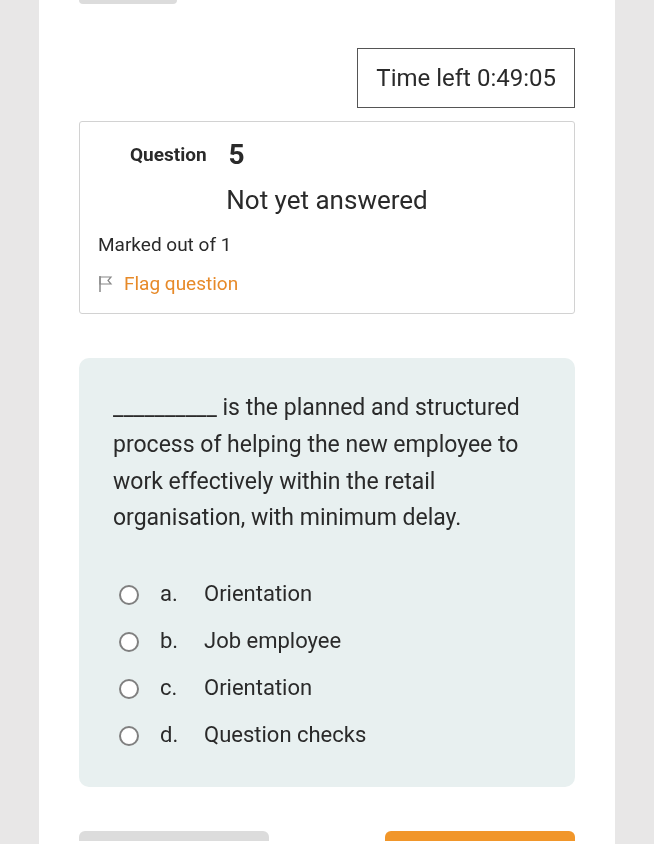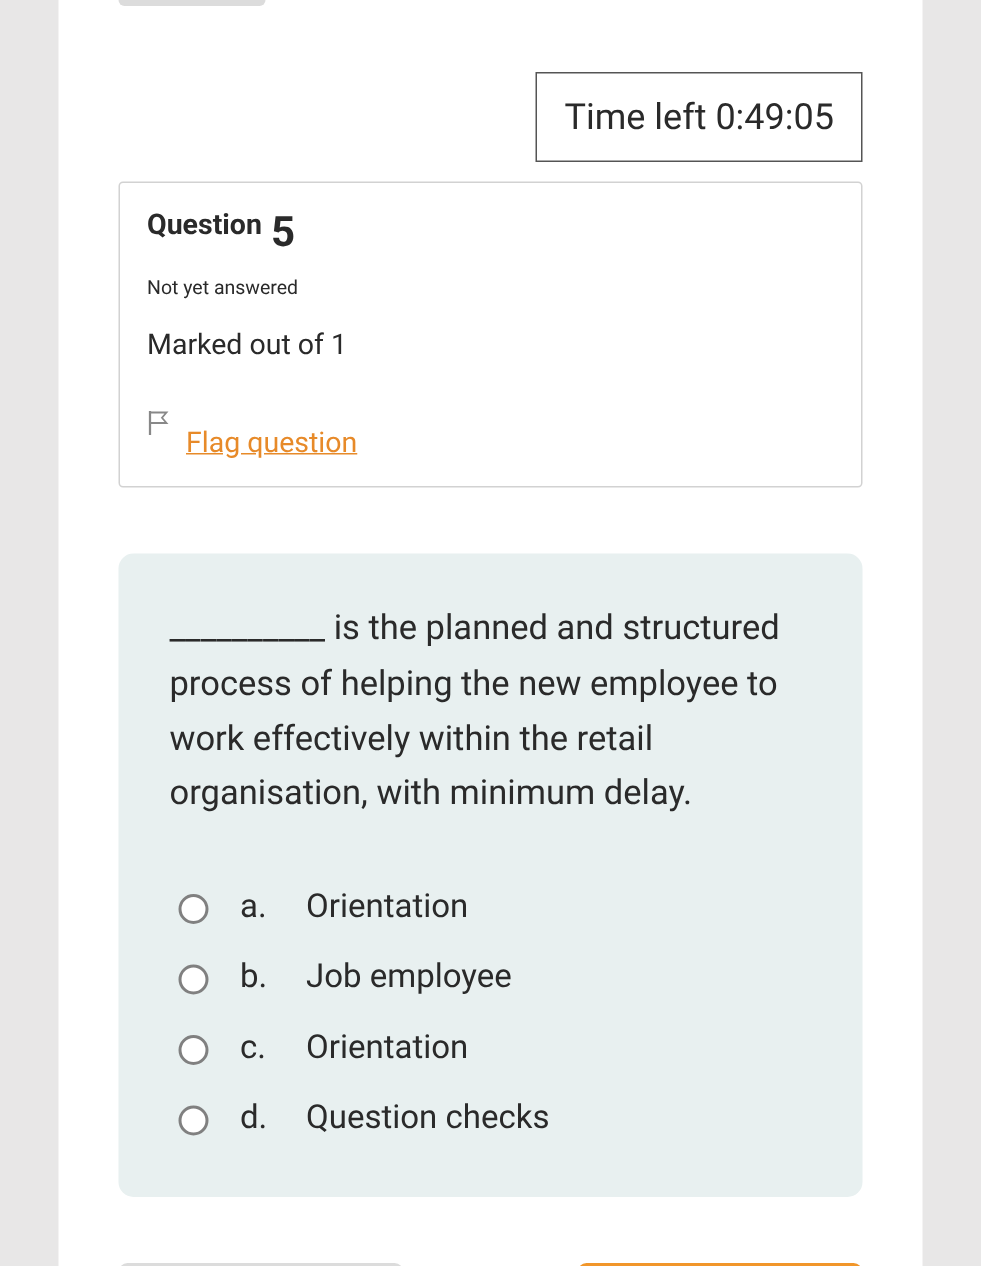--- a/index.html
+++ b/index.html
@@ -45,59 +45,59 @@
     font-weight: 400;
   }
   .qinfo {
     border: 1px solid #d2d2d2;
     border-radius: 3px;
     padding: 16px 18px 18px;
     margin-top: 3px;
   }
   .q-header {
     display: flex;
-    align-items: flex-start;
-    gap: 6px;
-    color: #2a2a2a;
+    align-items: center;
+    gap: 22px;
+    color: #2a2a2a;
+    margin-left: 32px;
   }
   .q-label {
     font-size: 19px;
     font-weight: 700;
   }
   .q-number {
     font-size: 28px;
     font-weight: 700;
   }
   .answer-status {
     margin-top: 14px;
-    font-size: 13px;
-    color: #2a2a2a;
+    font-size: 26px;
+    color: #2a2a2a;
+    text-align: center;
   }
   .marks {
     margin-top: 18px;
     font-size: 19px;
     color: #2a2a2a;
   }
   .flag-row {
     margin-top: 16px;
     display: flex;
     align-items: center;
     gap: 10px;
   }
   .flag-icon {
     width: 16px;
     height: 18px;
     display: block;
   }
   .flag-link {
     color: #e78a29;
-    text-decoration: underline;
     font-size: 19px;
     cursor: pointer;
-    margin-top: 26px;
   }
   .question-body {
     background: #e8f0f0;
     border-radius: 10px;
     margin-top: 44px;
     padding: 32px 40px 40px 34px;
   }
   .question-text {
     font-size: 23px;
     color: #2a2a2a;

